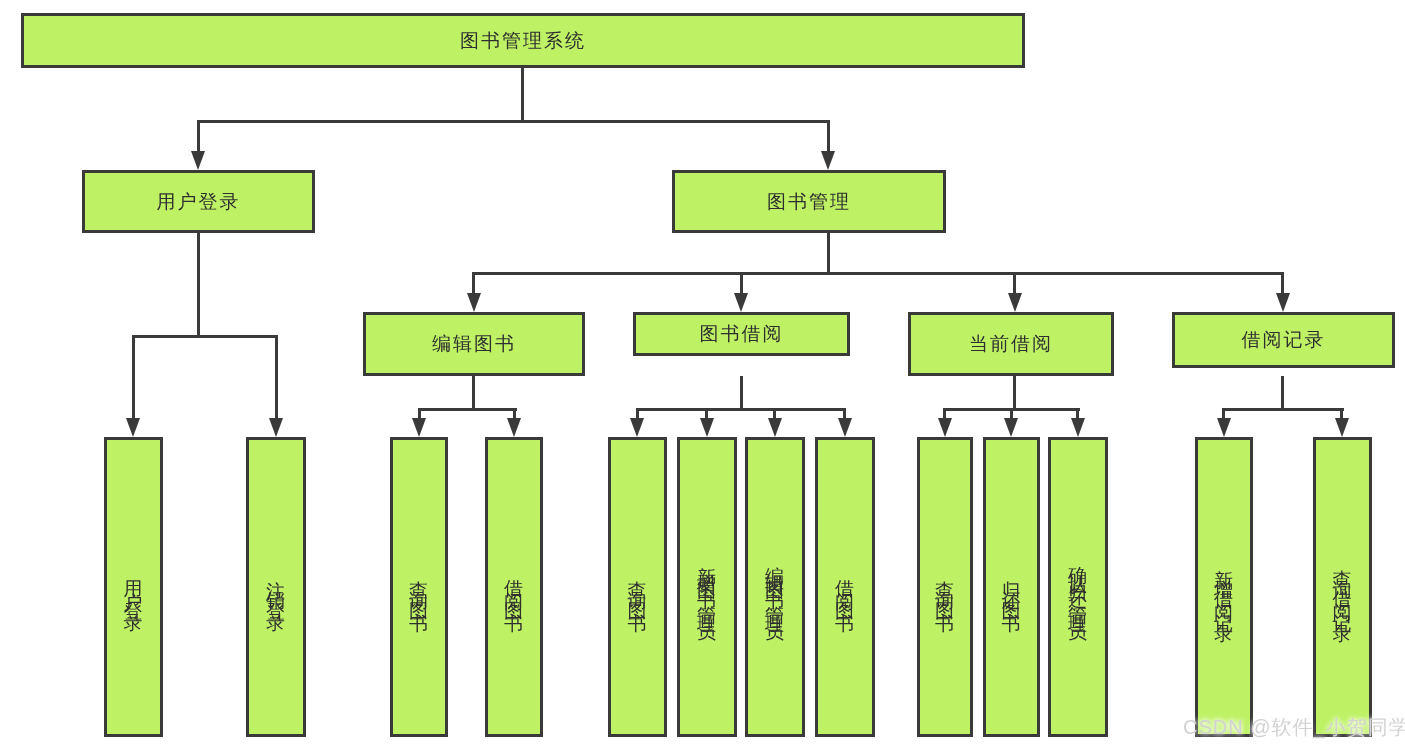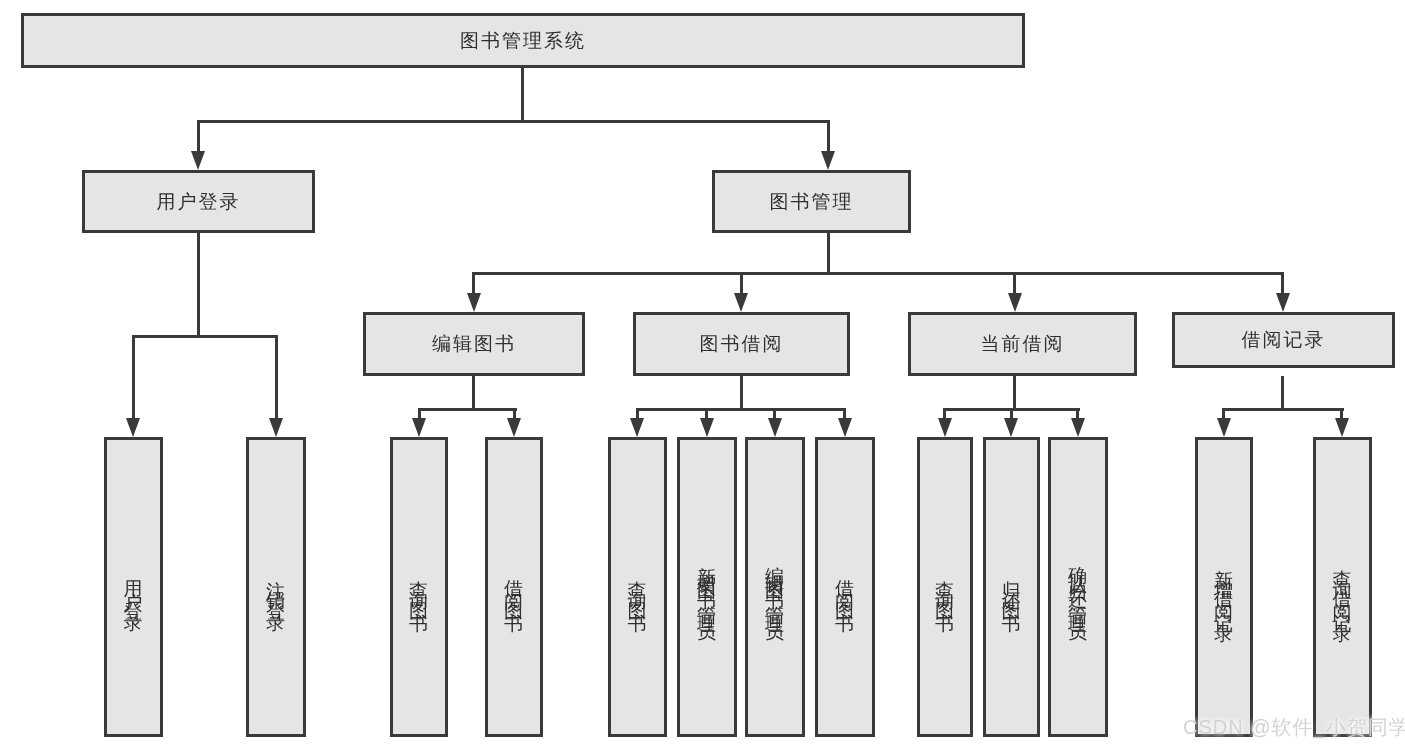--- a/index.html
+++ b/index.html
@@ -13,21 +13,21 @@
   body{font-family:"Liberation Sans","DejaVu Sans",sans-serif;}
   .canvas{
     position:relative;
     width:1405px;height:747px;
     background:var(--bg);
     overflow:hidden;
   }
   .box{
     position:absolute;
     border:3px solid var(--line);
-    background:#e5e5e5;
+    background:#bef264;
     display:flex;align-items:center;justify-content:center;
   }
   .hlabel{
     font-size:19px;color:var(--text);letter-spacing:2px;white-space:nowrap;
   }
   .vlabel{
     writing-mode:vertical-rl;
     text-orientation:mixed;
     font-size:19px;color:var(--text);
     letter-spacing:11px;line-height:1;
@@ -63,21 +63,21 @@
     <div class="hline" style="left:197px;top:120px;width:633px;"></div>
     <div class="vline" style="left:197px;top:120px;height:33px;"></div>
     <div class="arrow" style="left:191px;top:151px;"></div>
     <div class="vline" style="left:827px;top:120px;height:33px;"></div>
     <div class="arrow" style="left:821px;top:151px;"></div>
   </div>
 
   <div class="box" style="left:82px;top:170px;width:233px;height:63px;">
     <span class="hlabel">用户登录</span>
   </div>
-  <div class="box" style="left:712px;top:170px;width:199px;height:63px;">
+  <div class="box" style="left:672px;top:170px;width:274px;height:63px;">
     <span class="hlabel">图书管理</span>
   </div>
 
   <div>
     <div class="vline" style="left:197px;top:233px;height:102px;"></div>
     <div class="hline" style="left:132px;top:335px;width:146px;"></div>
     <div class="vline" style="left:132px;top:335px;height:84px;"></div>
     <div class="arrow" style="left:126px;top:418px;"></div>
     <div class="vline" style="left:275px;top:335px;height:84px;"></div>
     <div class="arrow" style="left:269px;top:418px;"></div>
@@ -92,24 +92,24 @@
     <div class="arrow" style="left:734px;top:293px;"></div>
     <div class="vline" style="left:1013px;top:272px;height:22px;"></div>
     <div class="arrow" style="left:1008px;top:293px;"></div>
     <div class="vline" style="left:1281px;top:272px;height:22px;"></div>
     <div class="arrow" style="left:1276px;top:293px;"></div>
   </div>
 
   <div class="box" style="left:363px;top:312px;width:222px;height:64px;">
     <span class="hlabel">编辑图书</span>
   </div>
-  <div class="box" style="left:633px;top:312px;width:217px;height:64px;justify-content:center;">
+  <div class="box" style="left:633px;top:312px;width:217px;height:44px;justify-content:center;">
     <span class="hlabel">图书借阅</span>
   </div>
-  <div class="box" style="left:908px;top:312px;width:229px;height:64px;">
+  <div class="box" style="left:908px;top:312px;width:206px;height:64px;">
     <span class="hlabel">当前借阅</span>
   </div>
   <div class="box" style="left:1172px;top:312px;width:223px;height:56px;">
     <span class="hlabel">借阅记录</span>
   </div>
 
   <div>
     <div class="vline" style="left:472px;top:376px;height:32px;"></div>
     <div class="hline" style="left:418px;top:408px;width:99px;"></div>
     <div class="vline" style="left:418px;top:408px;height:11px;"></div>

